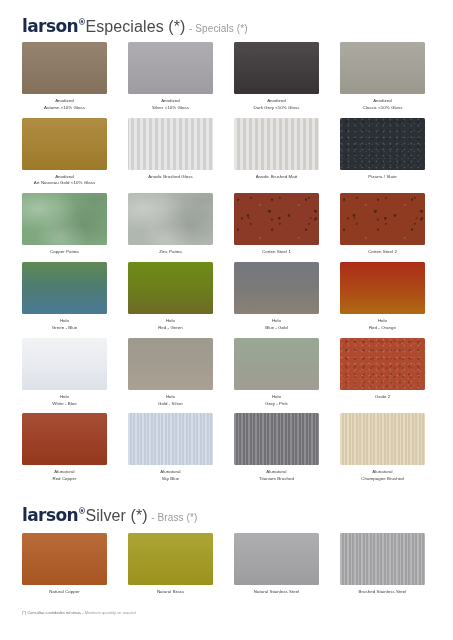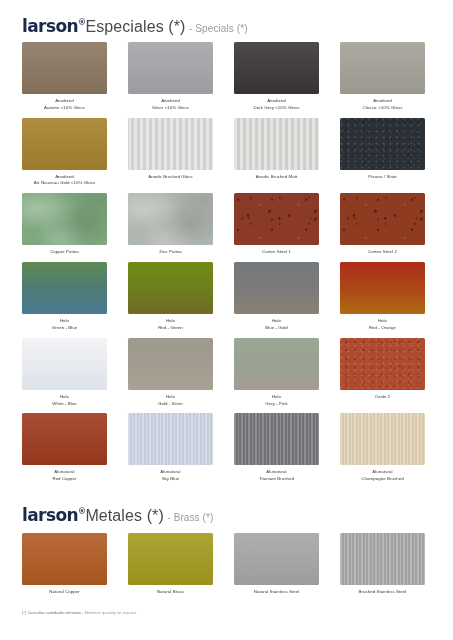--- a/index.html
+++ b/index.html
@@ -273,21 +273,21 @@
       <div class="cell">
         <div class="swatch tex-vbrush" style="background:#e0d2b4"></div>
         <div class="label"><span>Alunatural</span><span class="l2">Champagne Brushed</span></div>
       </div>
     </div>
   </div>
 
   <div style="height:24px"></div>
   <div class="section-head">
     <span class="logo"><span>larson</span><span class="logo-reg">®</span></span>
-    <span class="head-es">Metales (*)</span>
+    <span class="head-es">Silver (*)</span>
     <span class="head-en">- Brass (*)</span>
   </div>
 
   <div style="height:8px"></div>
   <div class="grid">
     <div class="row">
       <div class="cell">
         <div class="swatch tex-soft" style="background:#b05a22"></div>
         <div class="label"><span>Natural Copper</span><span class="l2"></span></div>
       </div>

